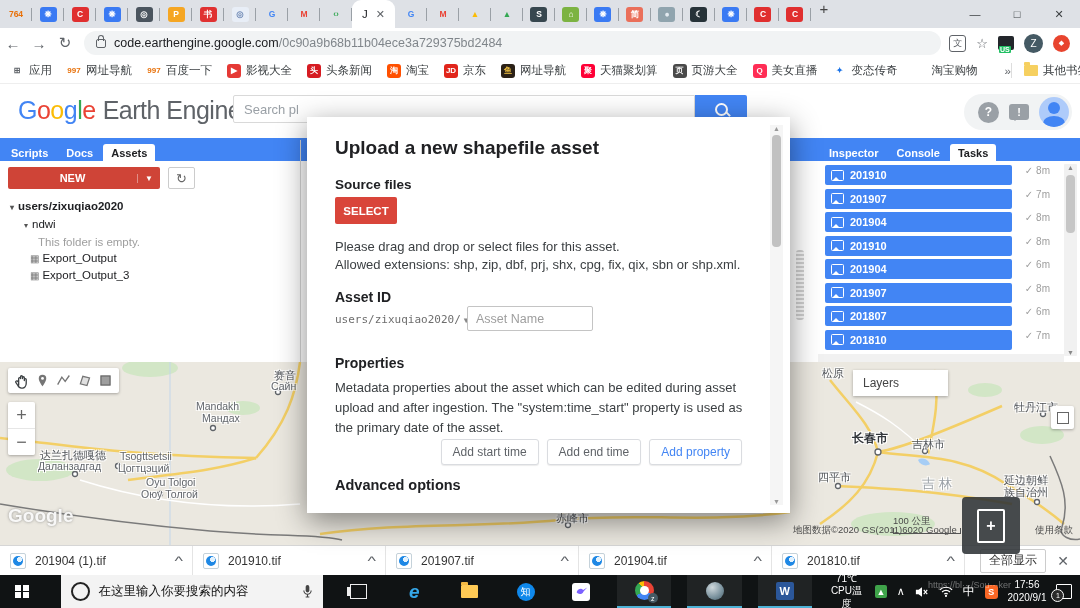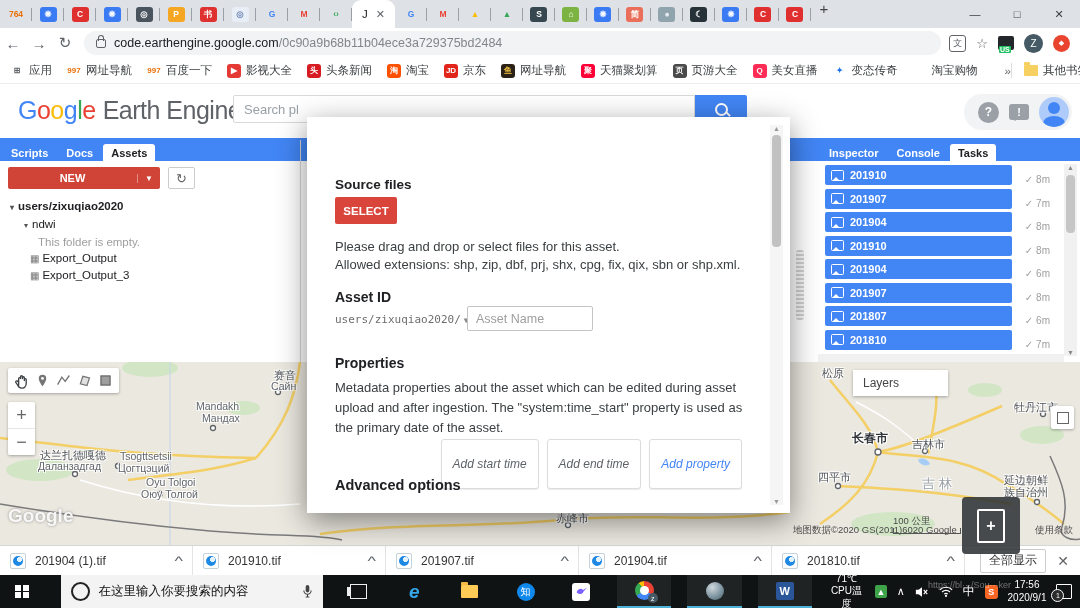--- a/index.html
+++ b/index.html
@@ -83,21 +83,21 @@
   .refbtn{position:absolute;left:168px;top:27px;width:27px;height:22px;border:1px solid #ccc;border-radius:2px;background:#fff;
     color:#666;font-size:13px;display:flex;align-items:center;justify-content:center;box-sizing:border-box;}
   .tree{position:absolute;left:10px;top:58px;font-size:11.5px;color:#202124;line-height:16px;}
   .tw{color:#555;font-size:8px;margin-right:4px;}
   .tind1{margin-left:14px;} .tind2{margin-left:28px;color:#9e9e9e;} .tind3{margin-left:20px;}
   .tico{color:#757575;font-size:10px;margin-right:3px;}
   .cpanel{position:absolute;left:301px;top:140px;width:517px;height:222px;background:#fff;}
   .csliver{position:absolute;right:14px;top:110px;width:8px;height:70px;background:repeating-linear-gradient(#cfcfcf 0 2px,#f5f5f5 2px 4px);border-radius:3px;}
   .rpanel{position:absolute;left:818px;top:140px;width:262px;height:222px;background:#fff;}
   .tasklist{position:absolute;left:7px;top:25px;right:30px;}
-  .trow{display:flex;align-items:flex-end;height:20px;margin-bottom:3.5px;}
+  .trow{display:flex;align-items:flex-start;height:20px;margin-bottom:3.5px;}
   .tbox{flex:1;height:20px;background:#4285f4;border-radius:2px;display:flex;align-items:center;color:#fff;
     font-size:11px;font-weight:bold;padding:0 6px;gap:6px;}
   .imgico{width:11px;height:9px;border:1.4px solid #fff;border-radius:1.5px;position:relative;flex:none;}
   .imgico:after{content:"";position:absolute;bottom:0px;left:1px;border-left:3px solid transparent;border-right:3px solid transparent;border-bottom:3.5px solid #fff;}
   .tmeta{width:34px;display:flex;align-items:center;justify-content:flex-end;gap:3px;color:#9e9e9e;font-size:10px;flex:none;margin-left:4px;}
   .rscroll{position:absolute;right:3px;top:24px;width:13px;height:192px;background:#f1f1f1;border-radius:1px;
     display:flex;flex-direction:column;align-items:center;font-size:7px;color:#888;}
   .rthumb{width:9px;height:58px;background:#c6c6c6;border-radius:4px;margin-top:4px;}
   .rscroll .dn{margin-top:auto;}
   .hscroll{position:absolute;left:0;bottom:0;right:16px;height:8px;background:#f1f1f1;}
@@ -112,22 +112,22 @@
   .modal .mallow{position:absolute;left:28px;top:140px;}
   .modal .maid{position:absolute;left:28px;top:172px;font-weight:bold;font-size:14px;color:#202124;}
   .mprefix{position:absolute;left:28px;top:196px;font-family:"DejaVu Sans Mono",monospace;font-size:11px;color:#6d6d6d;}
   .mprefix .dd{color:#888;font-size:8px;margin-left:3px;}
   .mname{position:absolute;left:160px;top:189px;width:126px;height:25px;border:1px solid #c4c4c4;border-radius:2px;
     padding:0 8px;font-size:12.5px;box-sizing:border-box;outline:none;color:#202124;}
   .mname::placeholder{color:#9e9e9e;}
   .modal .mprops{position:absolute;left:28px;top:238px;font-weight:bold;font-size:14px;color:#202124;}
   .modal .mdesc{position:absolute;left:28px;top:261px;width:422px;line-height:1.55;}
   .mbtns{position:absolute;right:48px;top:322px;display:flex;gap:8px;}
-  .mbtn{height:24px;padding:12px 11px;background:#fff;border:1px solid #dadce0;border-radius:3px;font-size:12px;
-    color:#5f6368;display:flex;align-items:center;box-shadow:0 1px 1px rgba(0,0,0,.08);font-style:italic;}
+  .mbtn{height:24px;padding:0 11px;background:#fff;border:1px solid #dadce0;border-radius:3px;font-size:12px;
+    color:#5f6368;display:flex;align-items:center;box-shadow:0 1px 1px rgba(0,0,0,.08);}
   .mbtn.blue{color:#4285f4;}
   .modal .madv{position:absolute;left:28px;top:360px;font-weight:bold;font-size:14.5px;color:#202124;}
   .mscroll{position:absolute;right:7px;top:8px;width:13px;height:380px;background:#f5f5f5;display:flex;
     flex-direction:column;align-items:center;font-size:7px;color:#999;}
   .mthumb{width:9px;height:112px;background:#c1c1c1;border-radius:4px;margin-top:3px;}
   .mscroll .dn{margin-top:auto;}
   
   .map{position:absolute;left:0;top:362px;width:1080px;height:183px;background:#ebe8e0;overflow:hidden;}
   .mtools{position:absolute;left:8px;top:6px;height:25px;background:#fff;border-radius:2px;box-shadow:0 1px 3px rgba(0,0,0,.3);
     display:flex;align-items:center;padding:0 4px;gap:2px;}
@@ -699,20 +699,21 @@
       </div>
 
     <div class="gwm">Google</div>
     <div class="mattr" style="left:793px;">地图数据©2020 GS(2011)6020 Google</div>
     <div class="mattr" style="left:893px;top:153px;">100 公里</div>
     <div class="scalebar"></div>
     <div class="mattr" style="left:1035px;">使用条款</div>
   </div>
 
   <div class="modal">
+    <div class="mt">Upload a new shapefile asset</div>
     <div class="msrc">Source files</div>
     <div class="mselect">SELECT</div>
     <div class="mdrag">Please drag and drop or select files for this asset.</div>
     <div class="mallow">Allowed extensions: shp, zip, dbf, prj, shx, cpg, fix, qix, sbn or shp.xml.</div>
     <div class="maid">Asset ID</div>
     <div class="mprefix"><span>users/zixuqiao2020/</span><span class="dd">▼</span></div>
     <input class="mname" placeholder="Asset Name" style="">
     <div class="mprops">Properties</div>
     <div class="mdesc">Metadata properties about the asset which can be edited during asset upload and after ingestion. The "system:time_start" property is used as the primary date of the asset.</div>
     <div class="mbtns">

